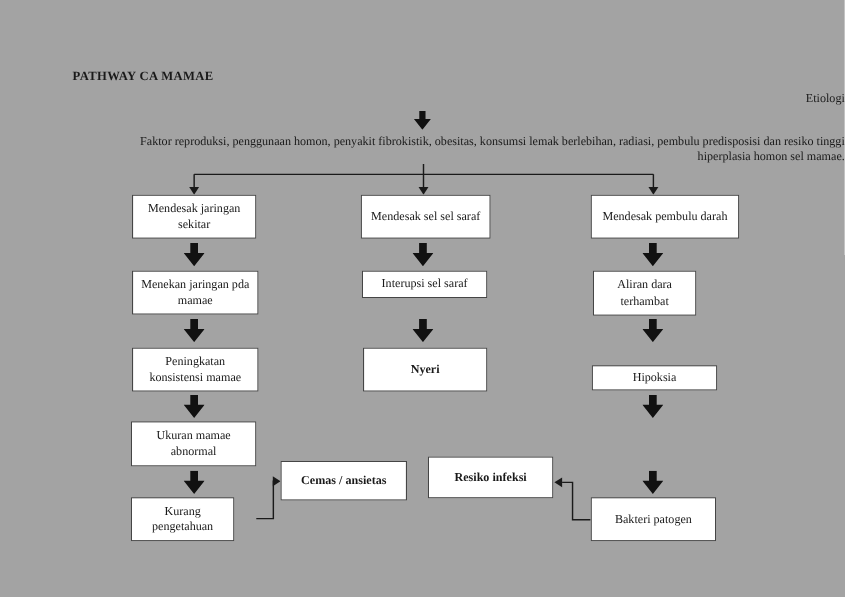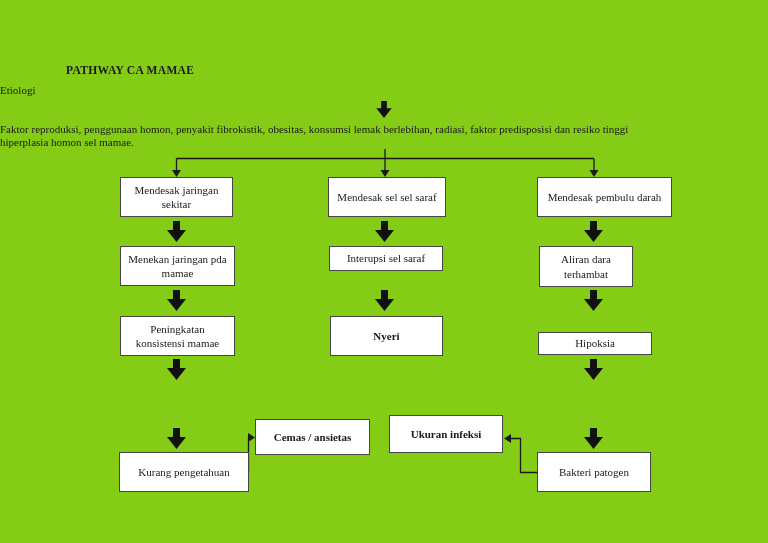--- a/index.html
+++ b/index.html
@@ -1,37 +1,37 @@
 <!DOCTYPE html>
 <html><head>
 <meta charset="utf-8">
 <style>
   html, body { margin: 0; padding: 0; background: #ffffff; }
   .canvas {
     position: relative;
     width: 768px;
     height: 543px;
-    background: #84cc16;
+    background: #a3a3a3;
     font-family: "Liberation Serif", "DejaVu Serif", serif;
     color: #1a1a1a;
     overflow: hidden;
   }
   .title {
     position: absolute;
     left: 66px;
     top: 64px;
     font-size: 11.5px;
     font-weight: bold;
     letter-spacing: 0.3px;
   }
   .center-label {
     position: absolute;
     left: 0;
     width: 768px;
-    text-align: left;
+    text-align: right;
     font-size: 11px;
     line-height: 13px;
   }
   .box {
     position: absolute;
     box-sizing: border-box;
     background: #ffffff;
     border: 1.5px solid #454545;
     display: flex;
     align-items: center;
@@ -58,50 +58,51 @@
 <div class="canvas">
 
   <div class="title">PATHWAY CA MAMAE</div>
 
   <div class="center-label" style="top:84px">Etiologi</div>
 
   <svg class="block-arrow" style="left:376px;top:101px" width="16" height="17" viewBox="0 0 19 21">
     <path d="M6 0 H13 V9 H19 L9.5 21 L0 9 H6 Z"></path>
   </svg>
 
-  <div class="center-label" style="top:123px">Faktor reproduksi, penggunaan homon, penyakit fibrokistik, obesitas, konsumsi lemak berlebihan, radiasi, faktor predisposisi dan resiko tinggi</div>
+  <div class="center-label" style="top:123px">Faktor reproduksi, penggunaan homon, penyakit fibrokistik, obesitas, konsumsi lemak berlebihan, radiasi, pembulu predisposisi dan resiko tinggi</div>
   <div class="center-label" style="top:136px">hiperplasia homon sel mamae.</div>
 
   <svg class="connectors" width="768" height="543">
     <path d="M385 149 V158 M176.5 158.5 H594 M176.5 158.5 V171 M385 158.5 V171 M594 158.5 V171"></path>
     <polygon points="172,170 181,170 176.5,177"></polygon>
     <polygon points="380.5,170 389.5,170 385,177"></polygon>
     <polygon points="589.5,170 598.5,170 594,177"></polygon>
     <path d="M233 471.5 H248.5 V437.5 H249"></path>
     <polygon points="248,433 248,442 255,437.5"></polygon>
     <path d="M537 472.5 H520.5 V438.5 H511"></path>
     <polygon points="511,434 511,443 504,438.5"></polygon>
   </svg>
 
   <div class="box" style="left:120px;top:177px;width:113px;height:40px">Mendesak jaringan sekitar</div>
   <div class="box" style="left:120px;top:246px;width:115px;height:40px">Menekan jaringan pda mamae</div>
   <div class="box" style="left:120px;top:316px;width:115px;height:40px">Peningkatan konsistensi mamae</div>
-  <div class="box" style="left:119px;top:452px;width:130px;height:40px">Kurang pengetahuan</div>
+  <div class="box" style="left:119px;top:383px;width:114px;height:41px">Ukuran mamae abnormal</div>
+  <div class="box" style="left:119px;top:452px;width:94px;height:40px">Kurang pengetahuan</div>
 
   <div class="box" style="left:328px;top:177px;width:118px;height:40px">Mendesak sel sel saraf</div>
   <div class="box" style="left:329px;top:246px;width:114px;height:25px">Interupsi sel saraf</div>
   <div class="box bold" style="left:330px;top:316px;width:113px;height:40px">Nyeri</div>
 
   <div class="box" style="left:537px;top:177px;width:135px;height:40px">Mendesak pembulu darah</div>
   <div class="box" style="left:539px;top:246px;width:94px;height:41px">Aliran dara terhambat</div>
   <div class="box" style="left:538px;top:332px;width:114px;height:23px">Hipoksia</div>
   <div class="box" style="left:537px;top:452px;width:114px;height:40px">Bakteri patogen</div>
 
   <div class="box bold" style="left:255px;top:419px;width:115px;height:36px">Cemas / ansietas</div>
-  <div class="box bold" style="left:389px;top:415px;width:114px;height:38px">Ukuran infeksi</div>
+  <div class="box bold" style="left:389px;top:415px;width:114px;height:38px">Resiko infeksi</div>
 
   <svg class="block-arrow" style="left:167px;top:221px" width="19" height="21" viewBox="0 0 19 21">
       <path d="M6 0 H13 V9 H19 L9.5 21 L0 9 H6 Z"></path>
     </svg>
   <svg class="block-arrow" style="left:167px;top:290px" width="19" height="21" viewBox="0 0 19 21">
       <path d="M6 0 H13 V9 H19 L9.5 21 L0 9 H6 Z"></path>
     </svg>
   <svg class="block-arrow" style="left:167px;top:359px" width="19" height="21" viewBox="0 0 19 21">
       <path d="M6 0 H13 V9 H19 L9.5 21 L0 9 H6 Z"></path>
     </svg>

